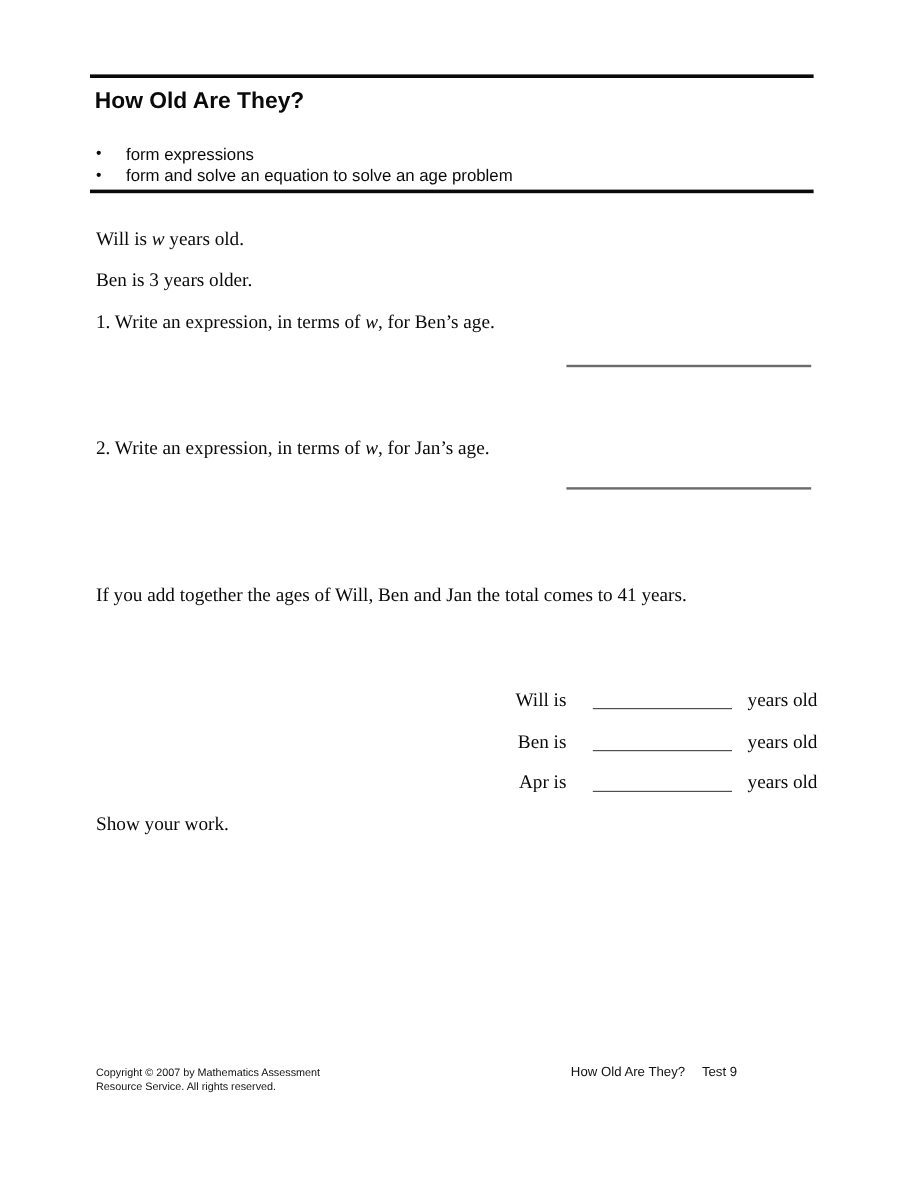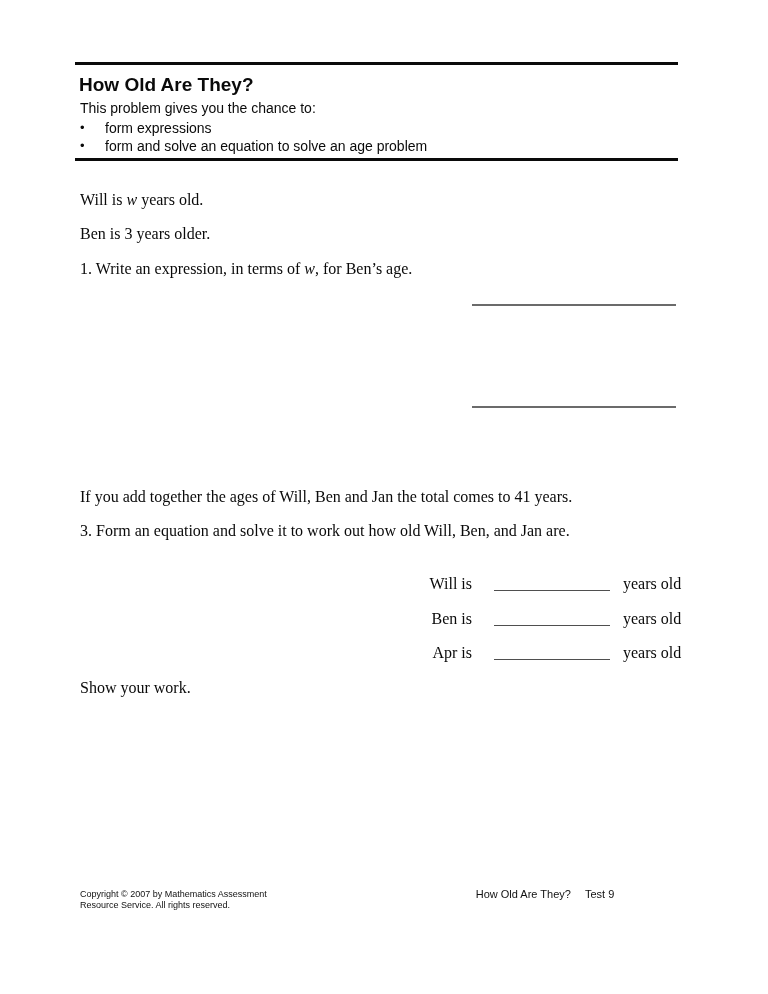--- a/index.html
+++ b/index.html
@@ -112,21 +112,20 @@
 </style>
 </head>
 <body>
 
 <div class="page">
 
   <div class="rule" style="top:62px;"></div>
 
   <div class="abs title sans">How Old Are They?</div>
 
-  <div class="abs intro sans">This problem gives you the chance to:</div>
 
   <div class="abs bullet-list sans">
     <div class="bullet-item">
       <span class="bullet-marker">•</span>
       <span>form expressions</span>
     </div>
     <div class="bullet-item">
       <span class="bullet-marker">•</span>
       <span>form and solve an equation to solve an age problem</span>
     </div>
@@ -140,26 +139,28 @@
 
   <div class="abs body-text" style="top:224px;">Ben is 3 years older.</div>
 
   <div class="abs body-text" style="top:259px;">
     <span>1. Write an expression, in terms of </span><i>w</i><span>, for Ben’s age.</span>
   </div>
 
   <div class="q-blank" style="top:304px;"></div>
 
 
+  <div class="abs body-text" style="top:364px;">
+    <span>2. Write an expression, in terms of </span><i>w</i><span>, for Jan’s age.</span>
+  </div>
 
   <div class="q-blank" style="top:406px;"></div>
 
   <div class="abs body-text" style="top:487px;">If you add together the ages of Will, Ben and Jan the total comes to 41 years.</div>
 
-  <div class="abs body-text" style="top:521px;">3. Form an equation and solve it to work out how old Will, Ben, and Jan are.</div>
 
   <div>
     <div class="ans-label" style="top:574px;">Will is</div>
     <div class="ans-blank" style="top:590px;"></div>
     <div class="ans-suffix" style="top:574px;">years old</div>
   </div>
 
   <div>
     <div class="ans-label" style="top:609px;">Ben is</div>
     <div class="ans-blank" style="top:625px;"></div>

